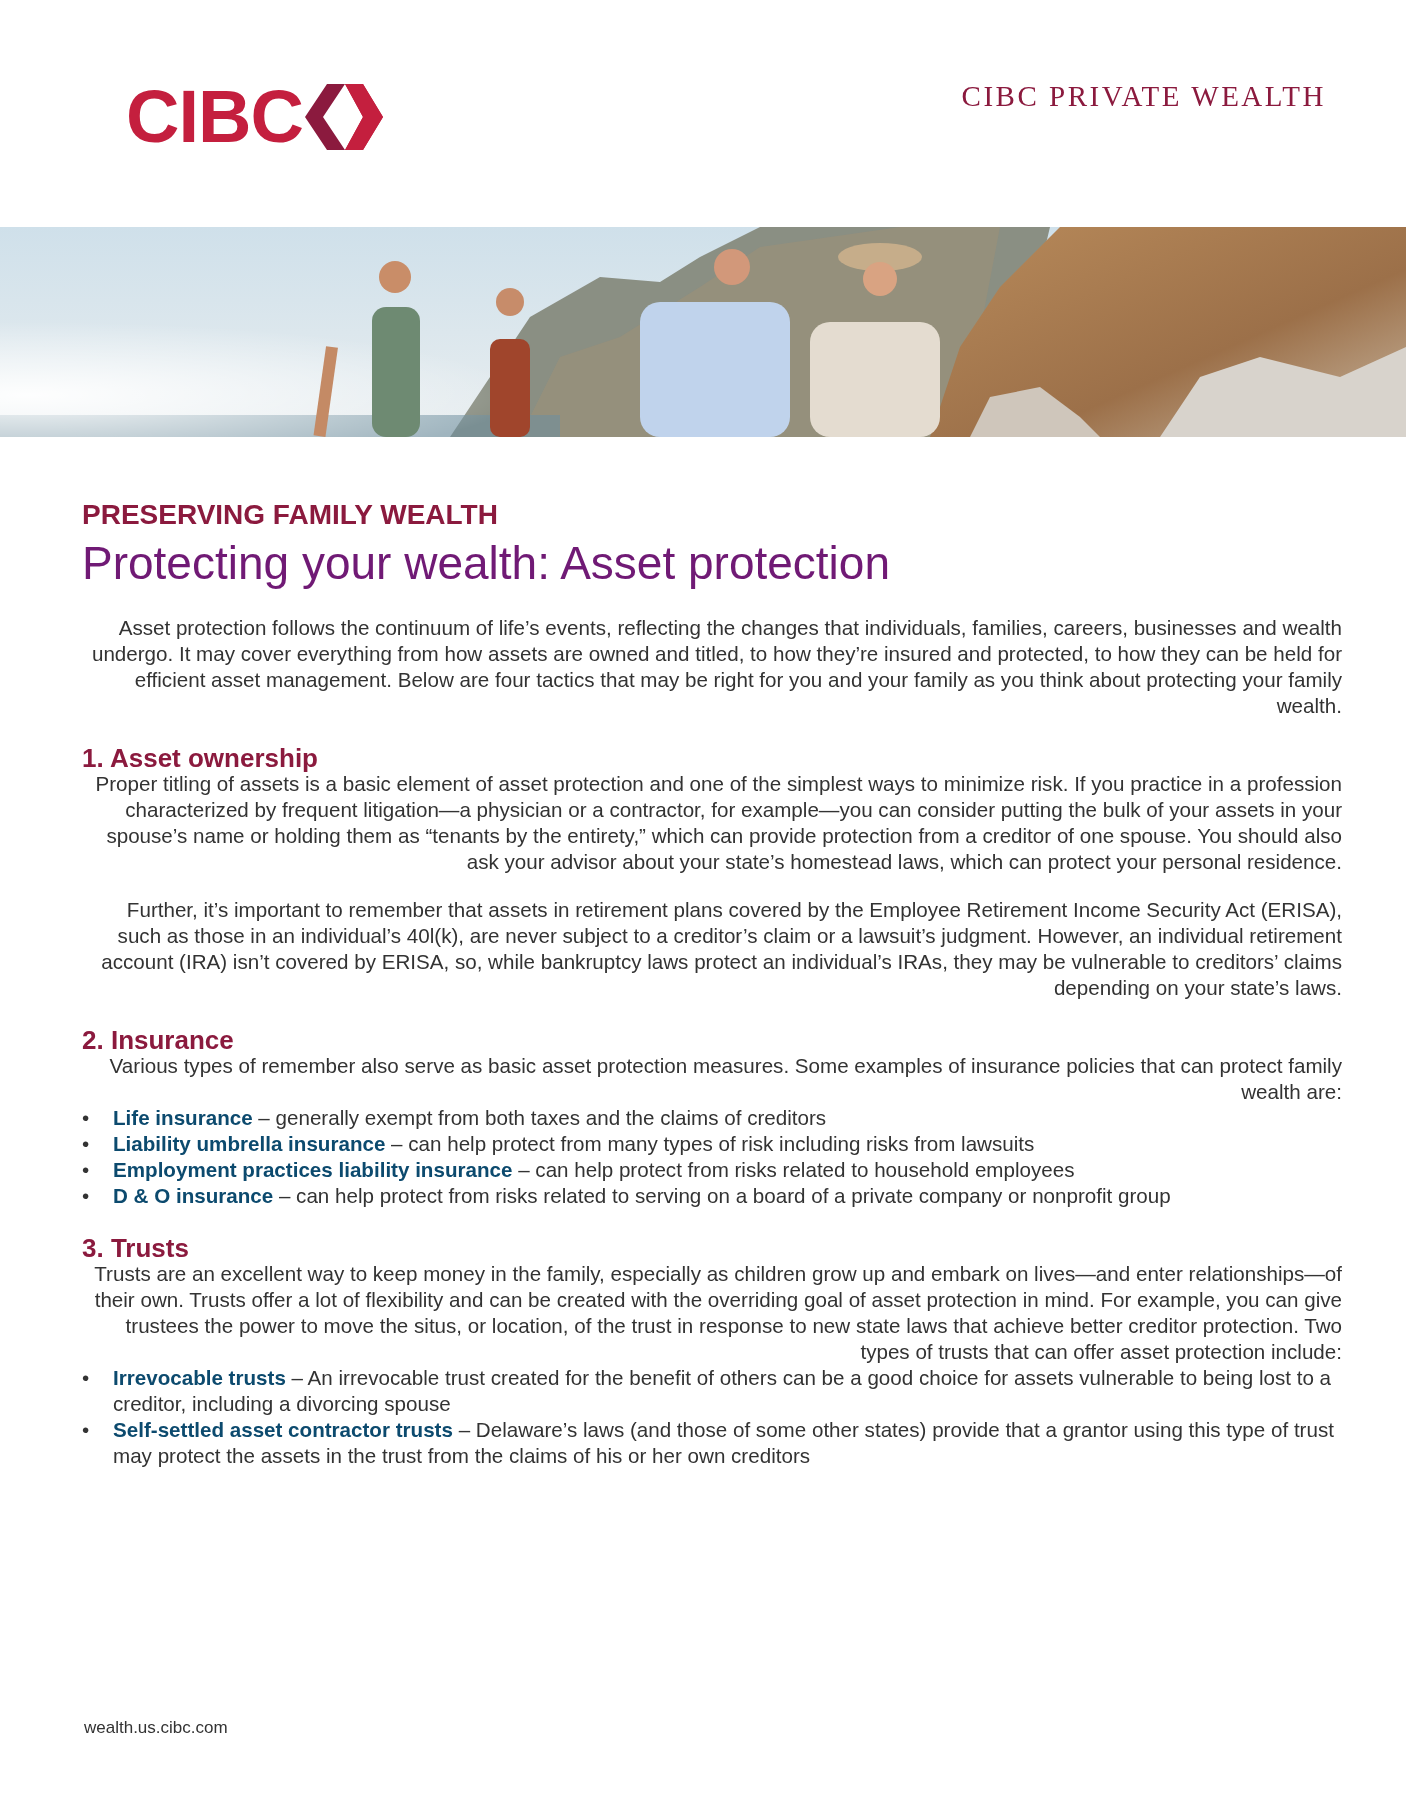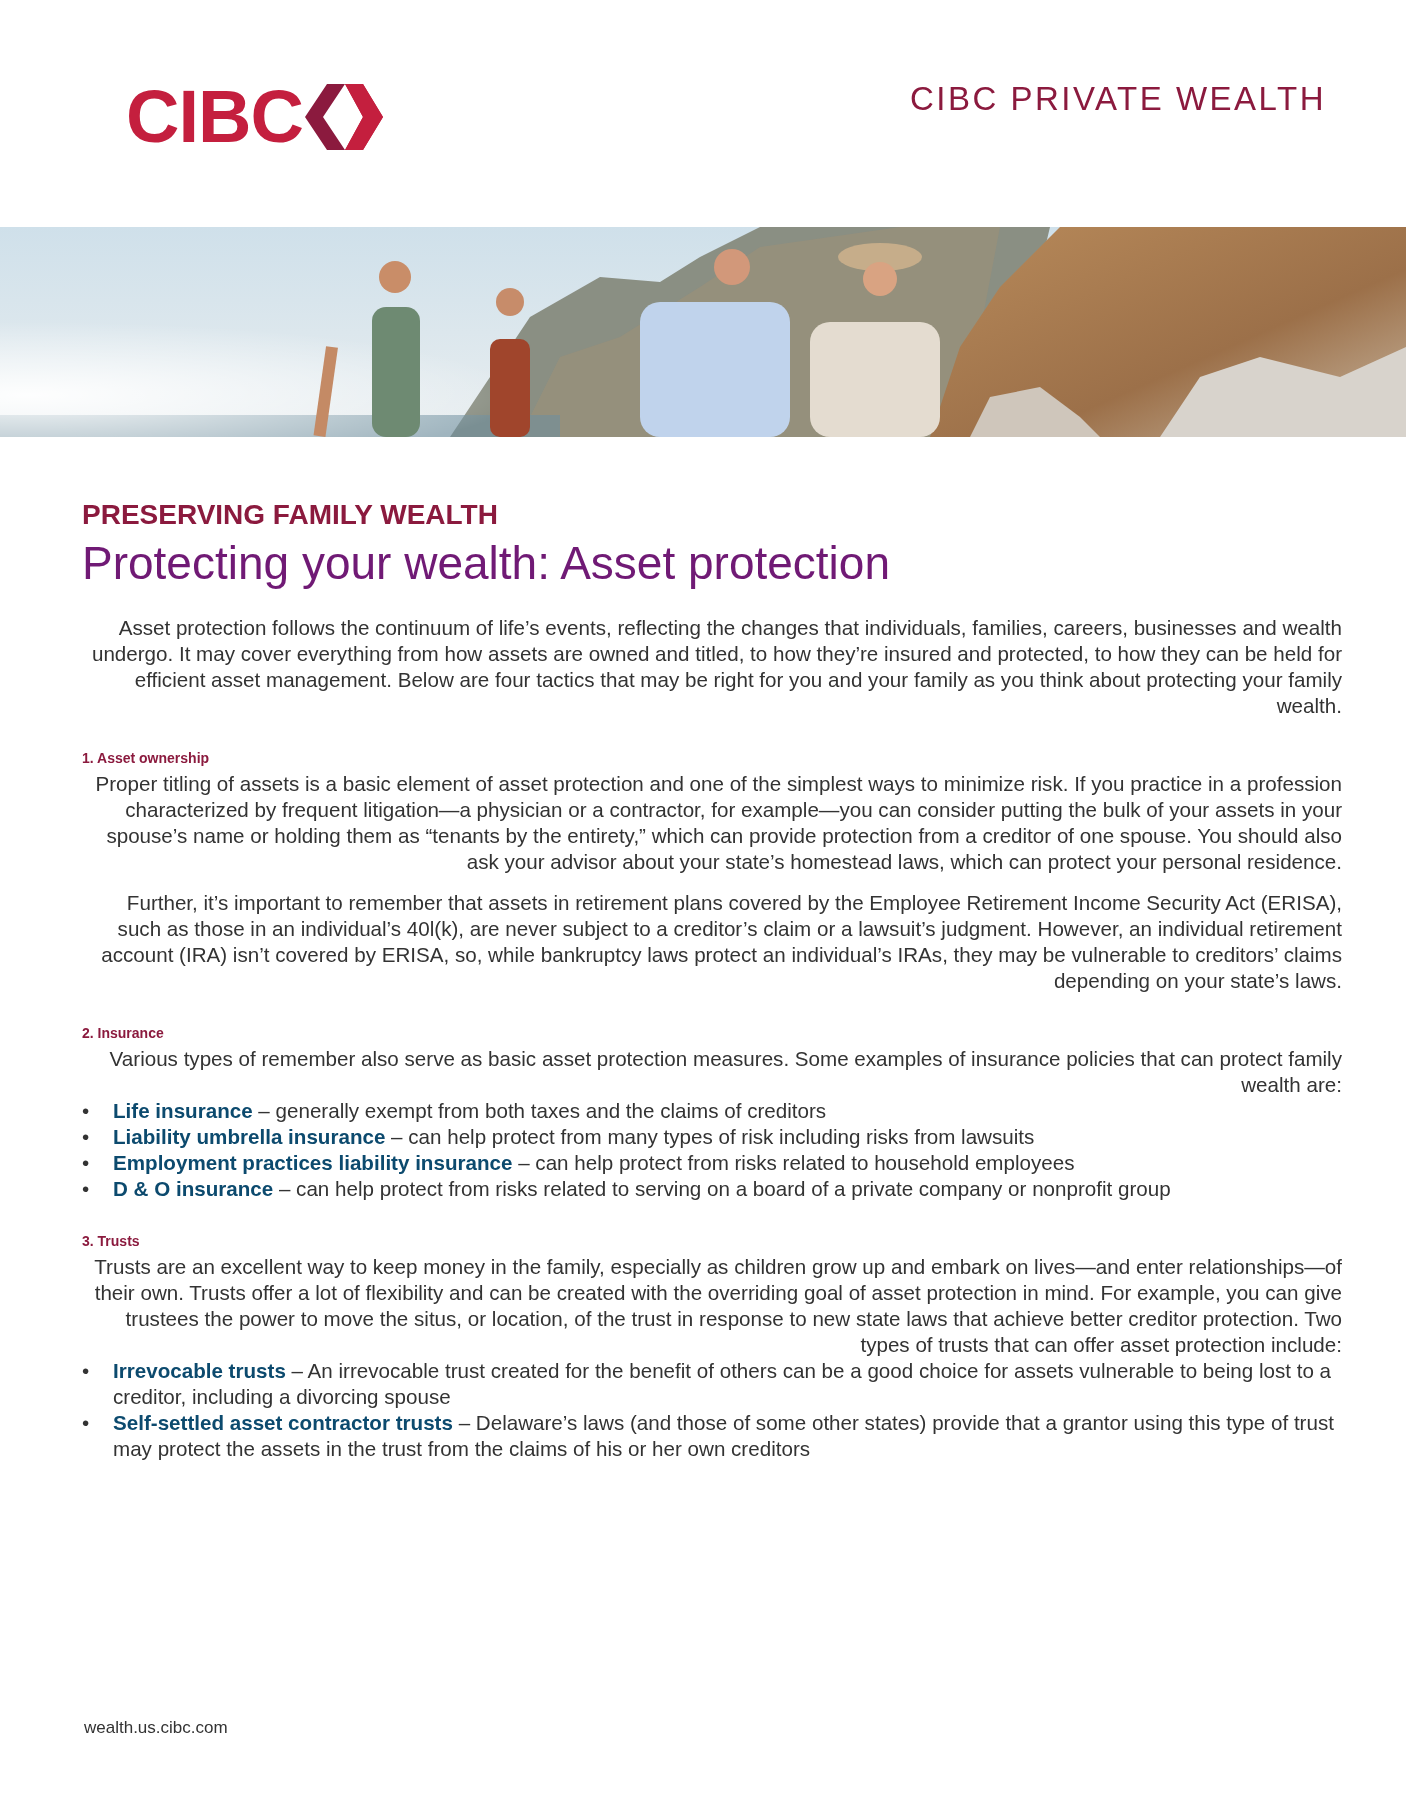--- a/index.html
+++ b/index.html
@@ -3,34 +3,34 @@
   <meta charset="utf-8">
   <style>
     * { margin: 0; padding: 0; box-sizing: border-box; }
     html, body { width: 1406px; height: 1819px; background: #ffffff; }
     body { position: relative; font-family: "Liberation Sans", sans-serif; color: #333333; overflow: hidden; }
 
     .logo { position: absolute; left: 82px; top: 80px; display: flex; align-items: center; margin-left: 44px; }
     .logo-text { font-family: "Liberation Sans", sans-serif; font-weight: 700; font-size: 74px; letter-spacing: -1px; color: #c41f3e; line-height: 1; }
     .logo-mark { margin-left: 2px; width: 78px; height: 66px; }
 
-    .brand-right { position: absolute; right: 80px; top: 80px; font-family: Liberation Sans, sans-serif; font-size: 33px; letter-spacing: 2.5px; color: #8b1a3e; font-weight: 400; }
+    .brand-right { position: absolute; right: 80px; top: 80px; font-family: Liberation Serif, serif; font-size: 29px; letter-spacing: 2.5px; color: #8b1a3e; font-weight: 400; }
 
     .hero { position: absolute; left: 0; top: 227px; width: 1406px; height: 210px; overflow: hidden; }
     .hero svg { width: 100%; height: 100%; display: block; }
 
     .content { position: absolute; left: 82px; top: 498px; width: 1260px; }
     .eyebrow { font-size: 28px; font-weight: 700; color: #8b1a3e; line-height: 34px; letter-spacing: 0px; }
     .title { font-size: 46px; font-weight: 400; color: #701a75; line-height: 54px; margin-top: 4px; }
 
     .body-text { font-size: 20.6px; line-height: 26px; color: #333333; text-align: right; }
     .p-intro { margin-top: 25px; }
-    .section-head { font-size: 14px; font-weight: 700; color: #8b1a3e; line-height: 26px; }
+    .section-head { font-size: 26px; font-weight: 700; color: #8b1a3e; line-height: 26px; }
     .sec { margin-top: 26px; }
-    .para2 { margin-top: 15px; }
+    .para2 { margin-top: 22px; }
 
     ul.bullets { list-style: none; }
     ul.bullets li { position: relative; padding-left: 31px; font-size: 20.6px; line-height: 26px; }
     ul.bullets li .dot { position: absolute; left: 0; top: 0; }
     ul.bullets li b { font-weight: 700; color: #0c4a6e; }
 
     .footer { position: absolute; left: 84px; top: 1718px; font-size: 17px; color: #333333; }
   </style>
 </head>
 <body>

